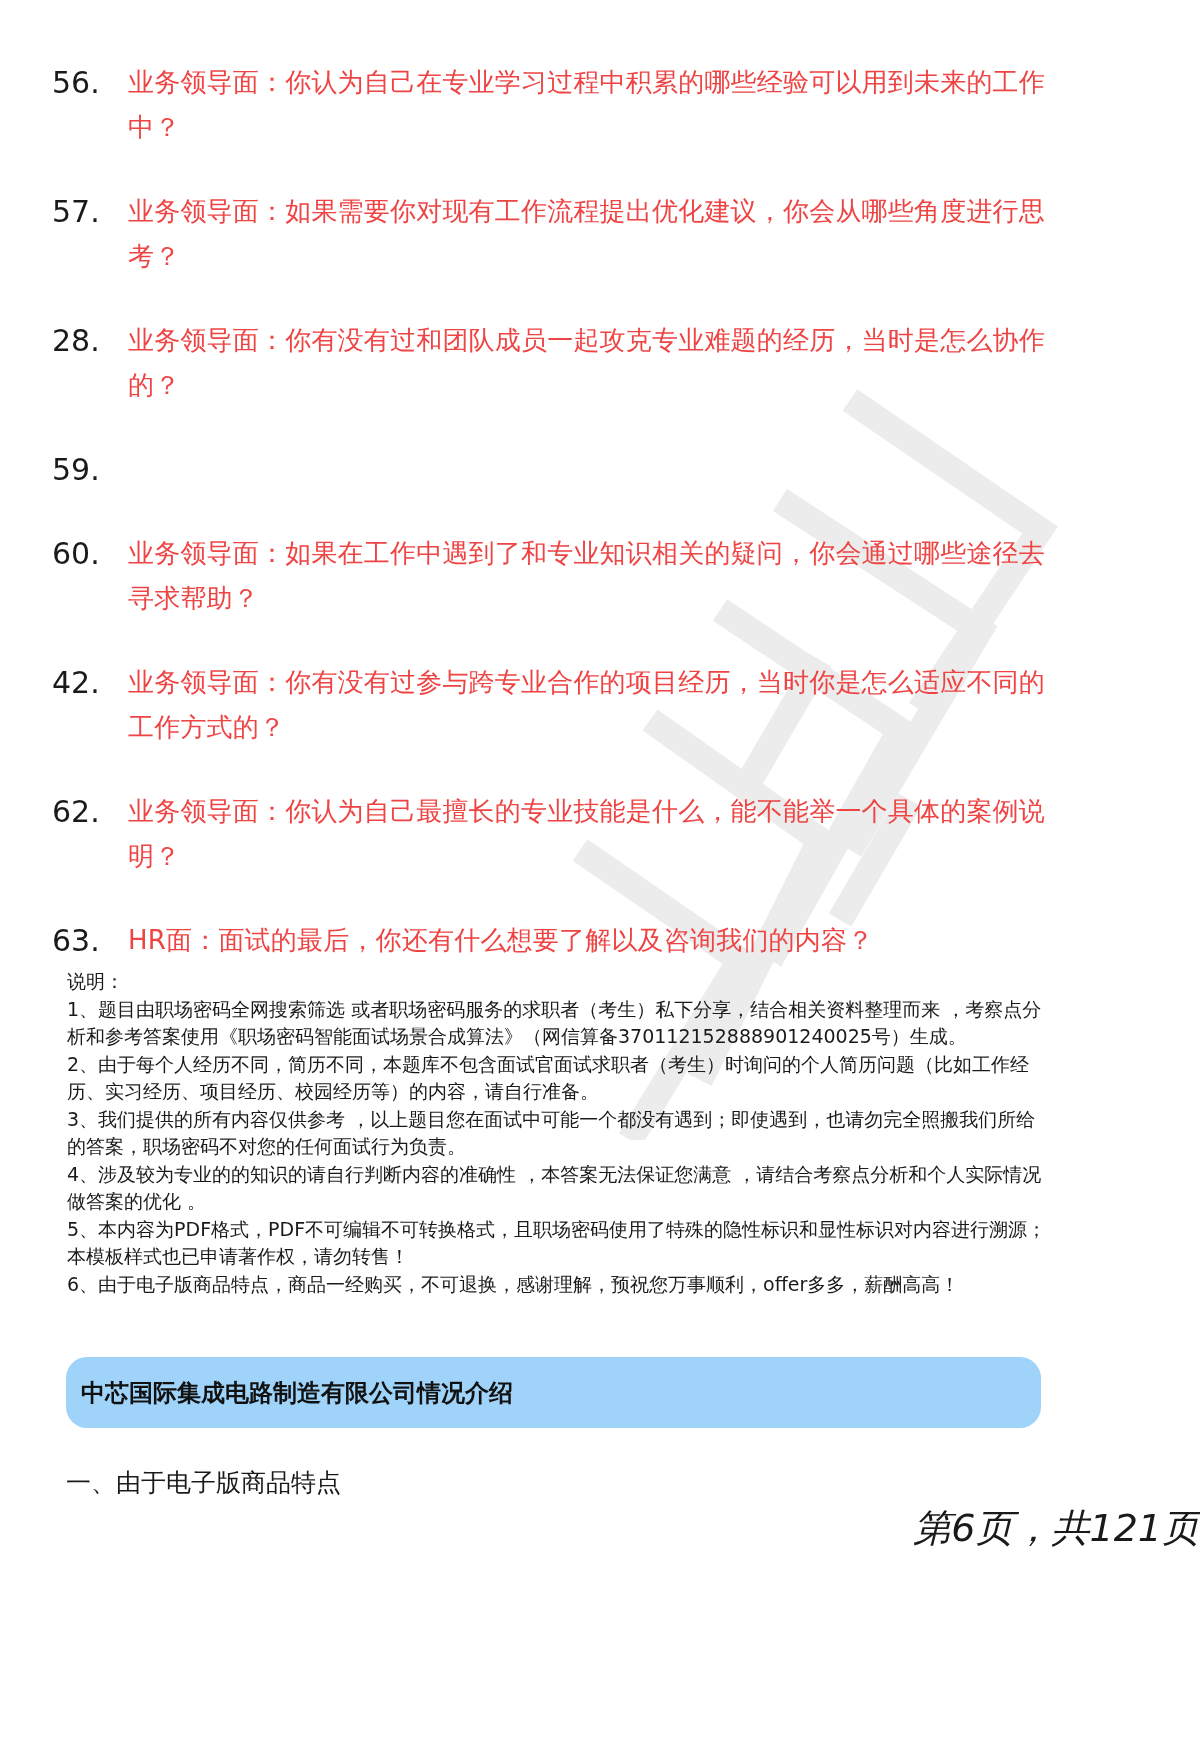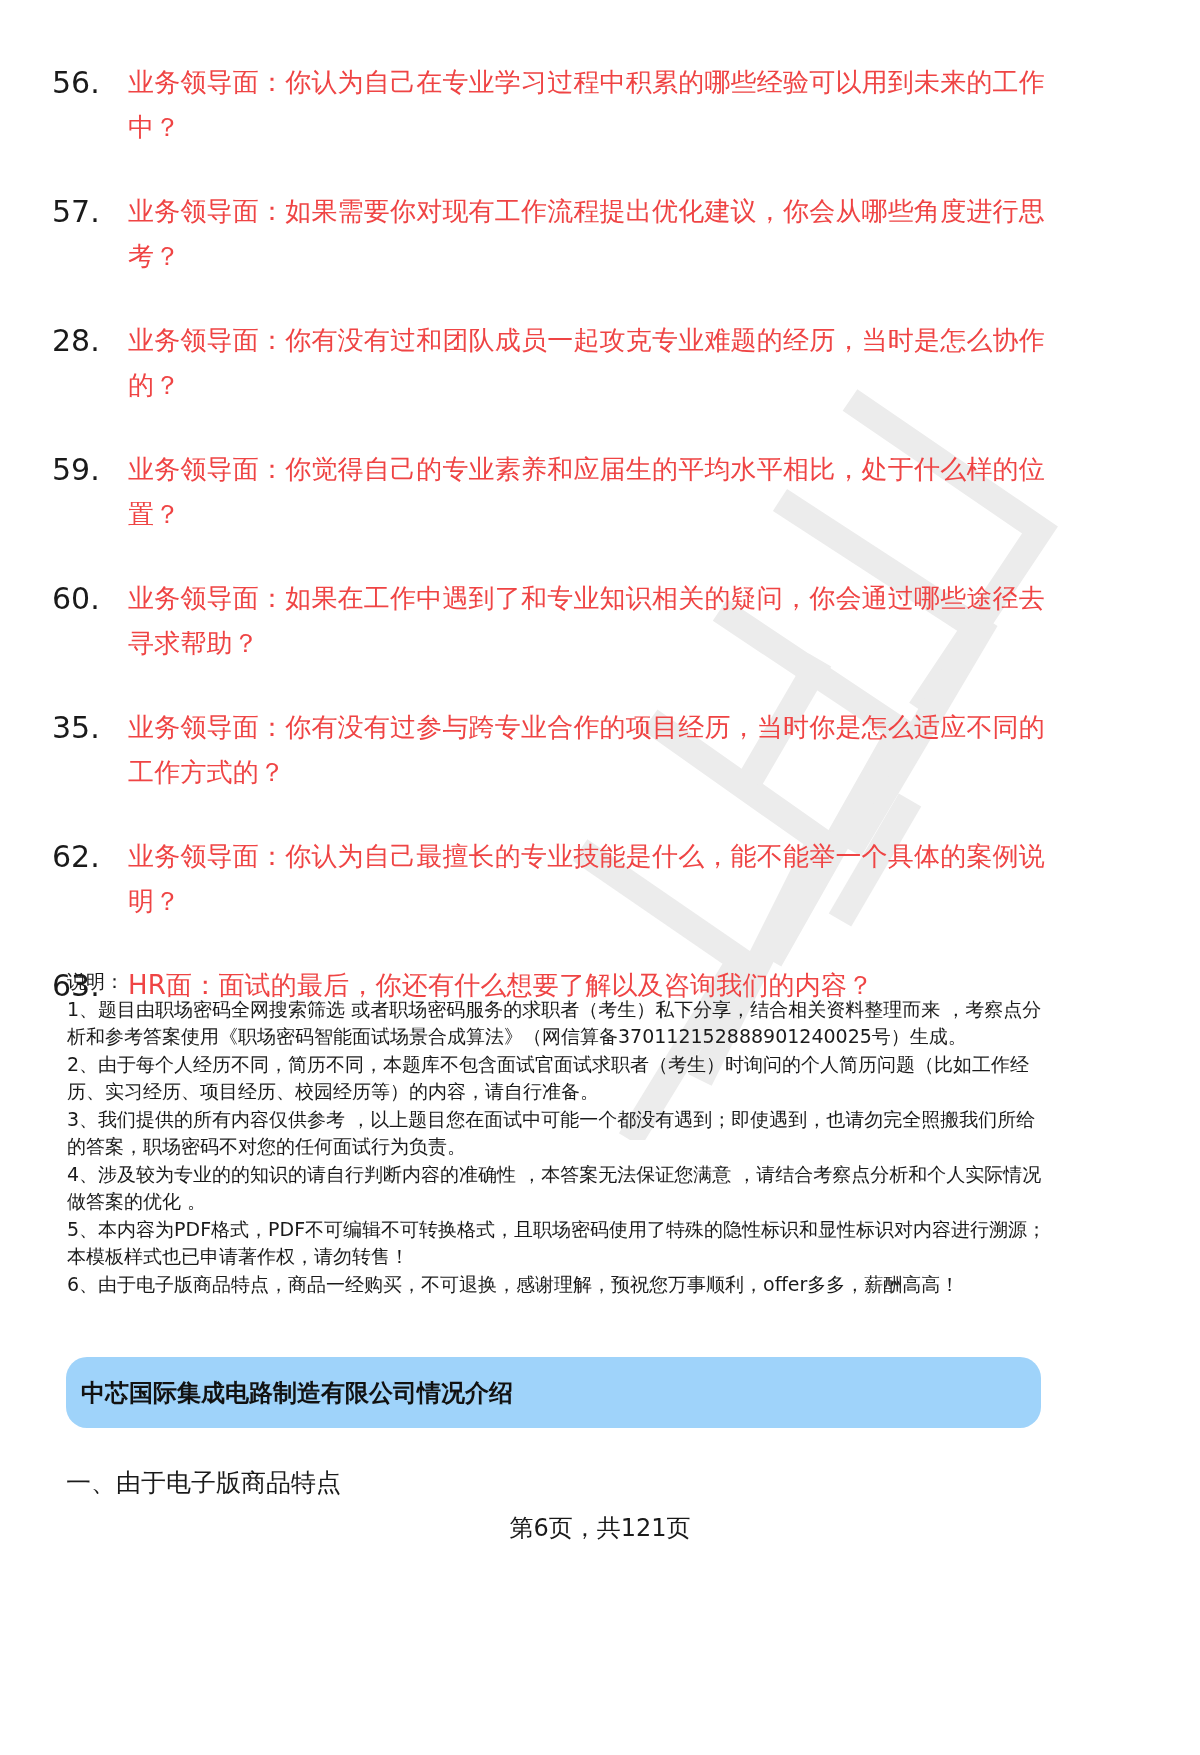--- a/index.html
+++ b/index.html
@@ -81,24 +81,25 @@
       top: 1466px;
       font-size: 25px;
       line-height: 34px;
       color: #1a1a1a;
     }
     .page-footer {
       position: absolute;
       left: 0;
       width: 1200px;
       top: 1508px;
-      text-align: center;
-      font-size: 24px;
+      text-align: right;
+      font-size: 38px;
       line-height: 40px;
       color: #1a1a1a;
+      font-style: italic;
     }
   </style>
 </head>
 <body>
 
 <svg class="watermark" viewBox="0 0 560 760" xmlns="http://www.w3.org/2000/svg">
   <g fill="none" stroke="#ececec" stroke-width="26" stroke-linejoin="miter">
     <path d="M330 20 L520 150 L400 330"></path>
     <path d="M260 120 L460 250 L330 470"></path>
     <path d="M200 230 L380 350 L250 580"></path>
@@ -119,28 +120,27 @@
     <div class="q">
       <div class="q-num">57.</div>
       <div class="q-text">业务领导面：如果需要你对现有工作流程提出优化建议，你会从哪些角度进行思考？</div>
     </div>
     <div class="q">
       <div class="q-num">28.</div>
       <div class="q-text">业务领导面：你有没有过和团队成员一起攻克专业难题的经历，当时是怎么协作的？</div>
     </div>
     <div class="q">
       <div class="q-num">59.</div>
-      <div class="q-text">业务领导面：你觉得自己的专业素养和应届生的平均水平相比，处于什么样的位置？</div>
     </div>
     <div class="q">
       <div class="q-num">60.</div>
       <div class="q-text">业务领导面：如果在工作中遇到了和专业知识相关的疑问，你会通过哪些途径去寻求帮助？</div>
     </div>
     <div class="q">
-      <div class="q-num">35.</div>
+      <div class="q-num">42.</div>
       <div class="q-text">业务领导面：你有没有过参与跨专业合作的项目经历，当时你是怎么适应不同的工作方式的？</div>
     </div>
     <div class="q">
       <div class="q-num">62.</div>
       <div class="q-text">业务领导面：你认为自己最擅长的专业技能是什么，能不能举一个具体的案例说明？</div>
     </div>
     <div class="q">
       <div class="q-num">63.</div>
       <div class="q-text">HR面：面试的最后，你还有什么想要了解以及咨询我们的内容？</div>
     </div>

